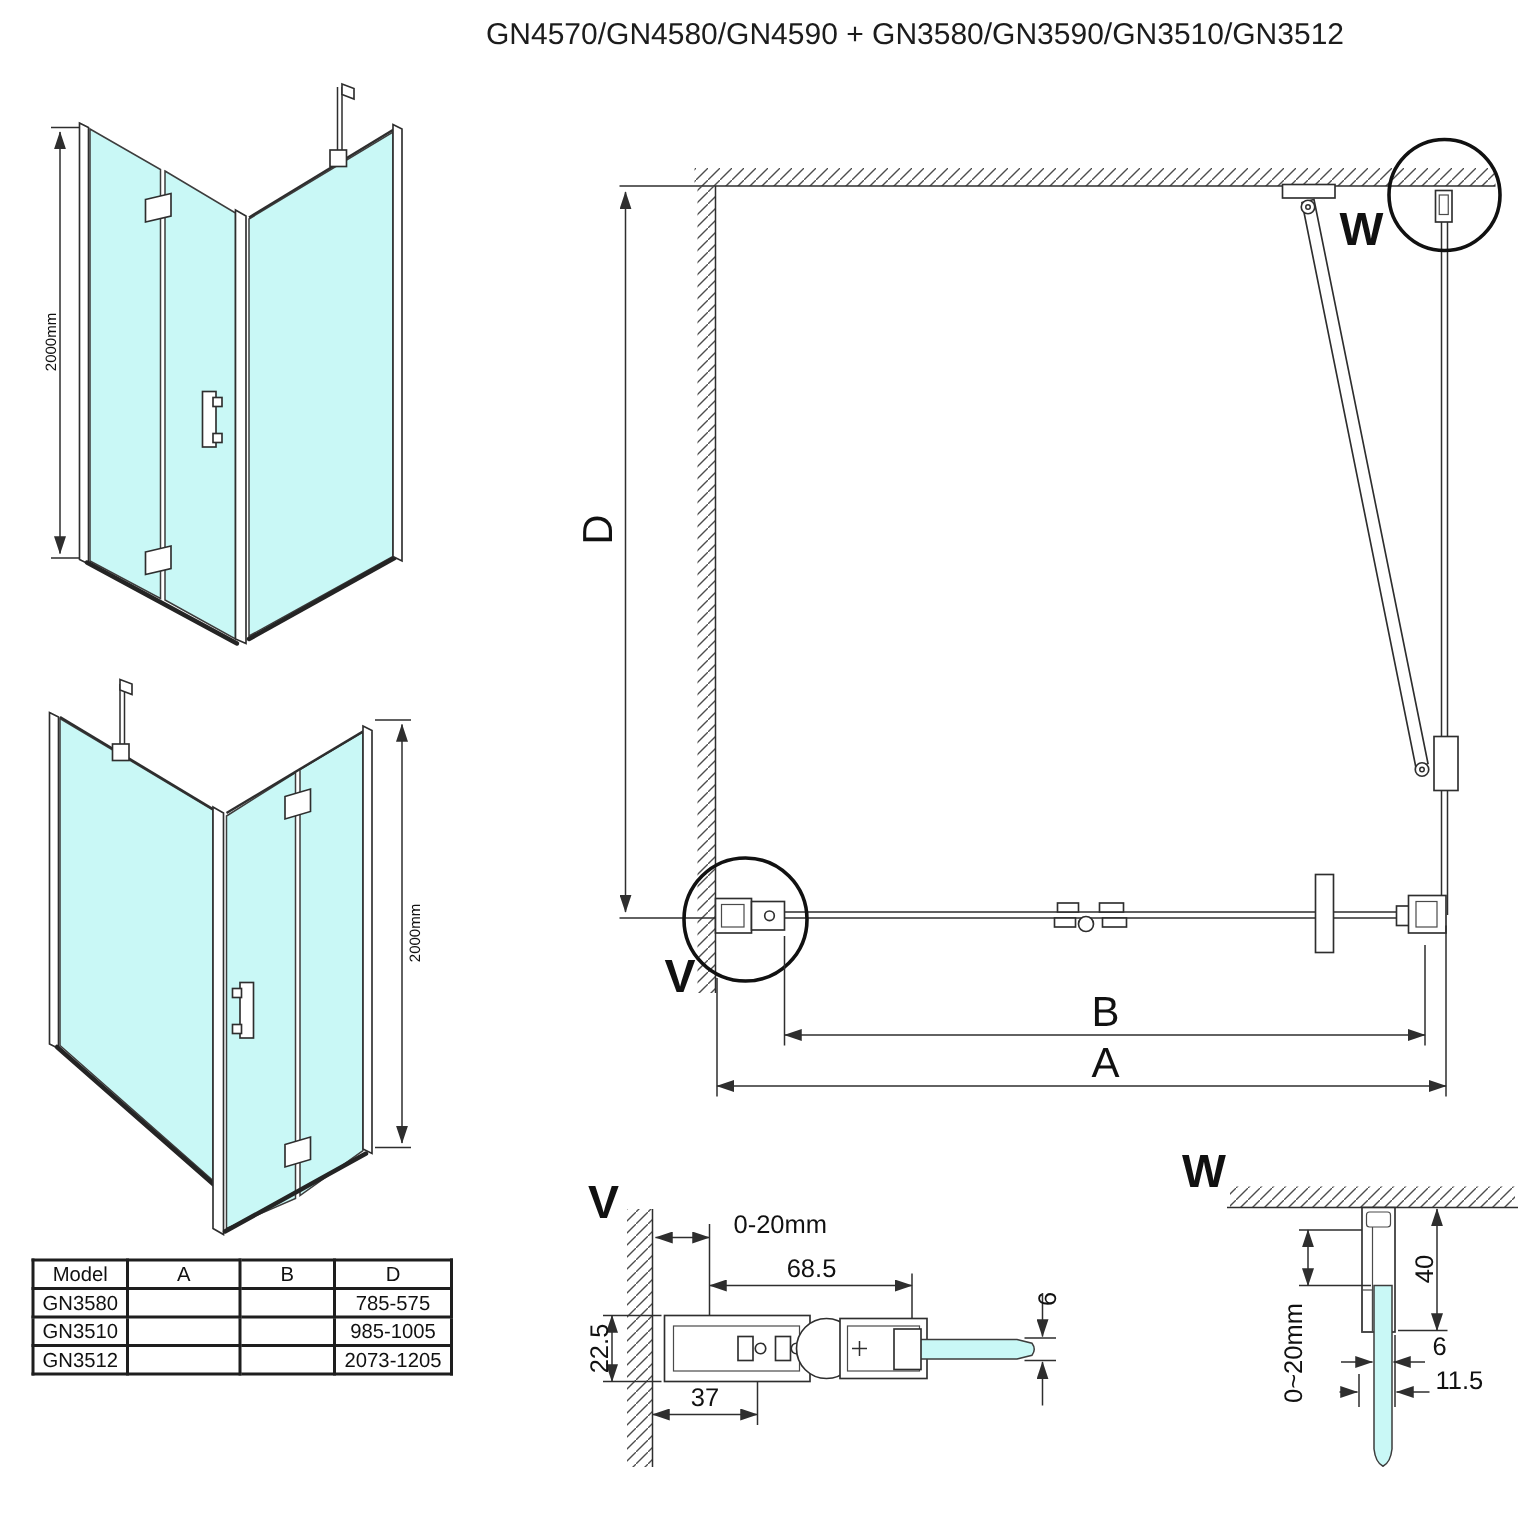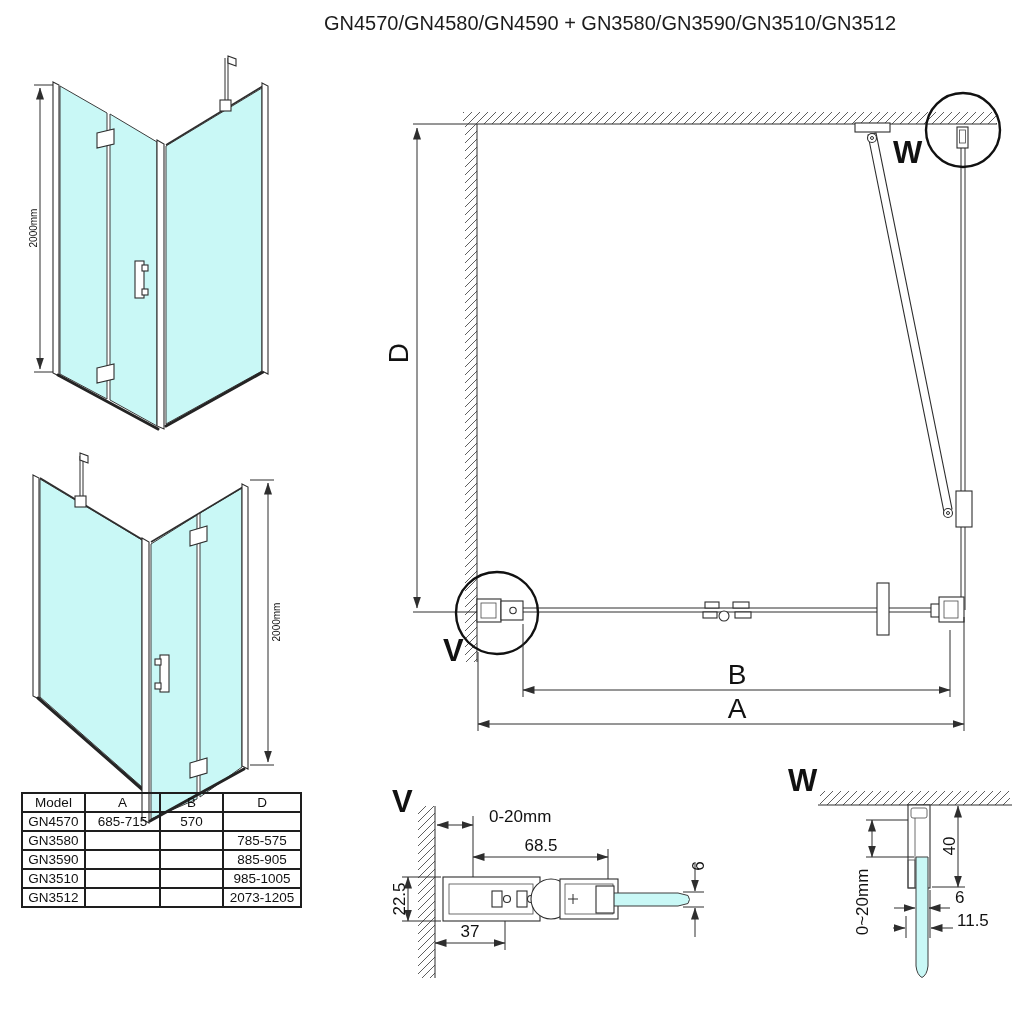--- a/index.html
+++ b/index.html
@@ -16,21 +16,21 @@
   .wht{fill:#ffffff;stroke:#2e2e2e;stroke-width:1.1;}
   .gls{fill:#c9f8f6;stroke:#3d3d3d;stroke-width:1;}
   .dim{stroke:#2e2e2e;stroke-width:1;fill:none;}
   .crc{stroke:#111;stroke-width:2.4;fill:none;}
   text{fill:#111;font-family:"Liberation Sans",sans-serif;}
   .dimtxt{font-size:17px;}
   .smtxt{font-size:10px;}
   .biglbl{font-size:28px;}
   .mrk{font-size:31px;font-weight:700;}
   
-  .spec-table{position:absolute;left:21px;top:792px;border-collapse:collapse;table-layout:fixed;}
+  .spec-table{position:absolute;left:21px;top:839px;border-collapse:collapse;table-layout:fixed;}
   .spec-table th,.spec-table td{border:2px solid #1e1e1e;font-size:13.5px;font-weight:400;
       text-align:center;height:17px;padding:0 2px;color:#111;white-space:nowrap;}
 </style>
 </head>
 <body>
 
 <div class="page">
 
   <div class="title">GN4570/GN4580/GN4590 + GN3580/GN3590/GN3510/GN3512</div>
 
@@ -253,36 +253,24 @@
         <col style="width:78px">
       </colgroup>
     <tbody>
         <tr>
       <th>Model</th>
       <th>A</th>
       <th>B</th>
       <th>D</th>
     </tr>
     <tr>
-      <td>GN4570</td>
-      <td>685-715</td>
-      <td>570</td>
-      <td></td>
-    </tr>
-    <tr>
       <td>GN3580</td>
       <td></td>
       <td></td>
       <td>785-575</td>
-    </tr>
-    <tr>
-      <td>GN3590</td>
-      <td></td>
-      <td></td>
-      <td>885-905</td>
     </tr>
     <tr>
       <td>GN3510</td>
       <td></td>
       <td></td>
       <td>985-1005</td>
     </tr>
     <tr>
       <td>GN3512</td>
       <td></td>

